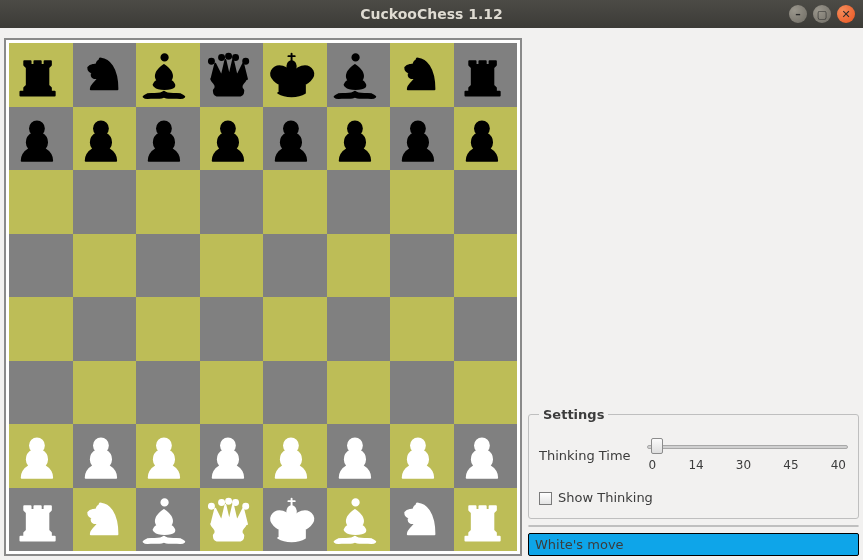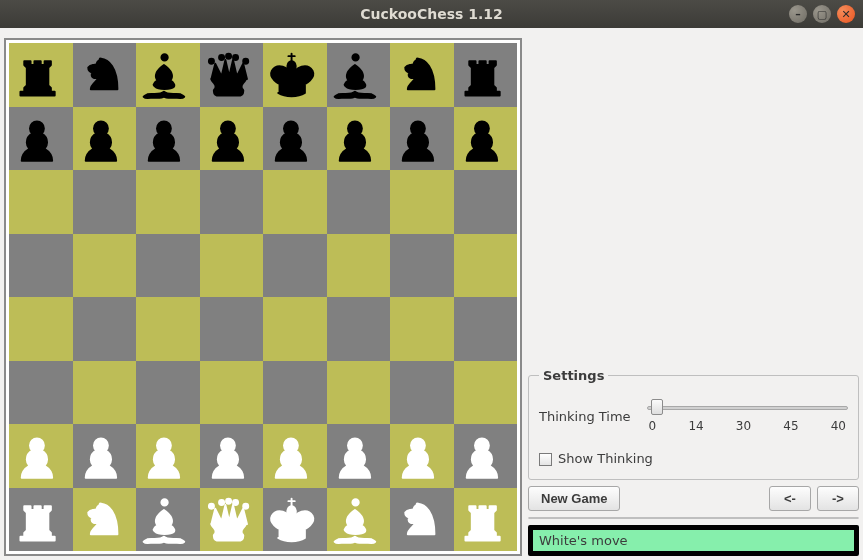--- a/index.html
+++ b/index.html
@@ -155,22 +155,22 @@
   .nav-row .spacer { flex: 1; }
   .btn.nav { min-width: 42px; text-align: center; }
 
   .history {
     flex: 1;
     border: 1px solid #bfbfbf;
     background: #fff;
     border-radius: 2px;
   }
   .statusbar {
-    border: 5px solid #000000;
-    background: #86efac;
+    border: 1px solid #000000;
+    background: #0ea5e9;
     padding: 3px 6px;
     border-radius: 2px;
     font-size: 13px;
   }
 </style>
 </head>
 <body>
 
 <div class="titlebar">
   <div class="title">CuckooChess 1.12</div>
@@ -473,26 +473,20 @@
       </div>
 
       <div class="show-thinking">
         <label class="check">
           <span class="check-ind"></span>
           <span>Show Thinking</span>
         </label>
       </div>
     </fieldset>
 
-    <div class="nav-row">
-      <button class="btn">New Game</button>
-      <div class="spacer"></div>
-      <button class="btn nav">&lt;-</button>
-      <button class="btn nav">-&gt;</button>
-    </div>
 
     <div class="history"></div>
 
     <div class="statusbar">White's move</div>
   </div>
 </div>
 
 <svg width="0" height="0" style="position:absolute">
   <defs>
 

